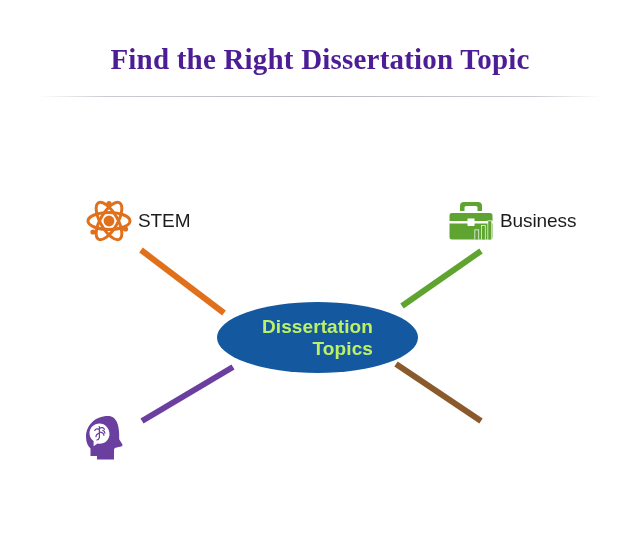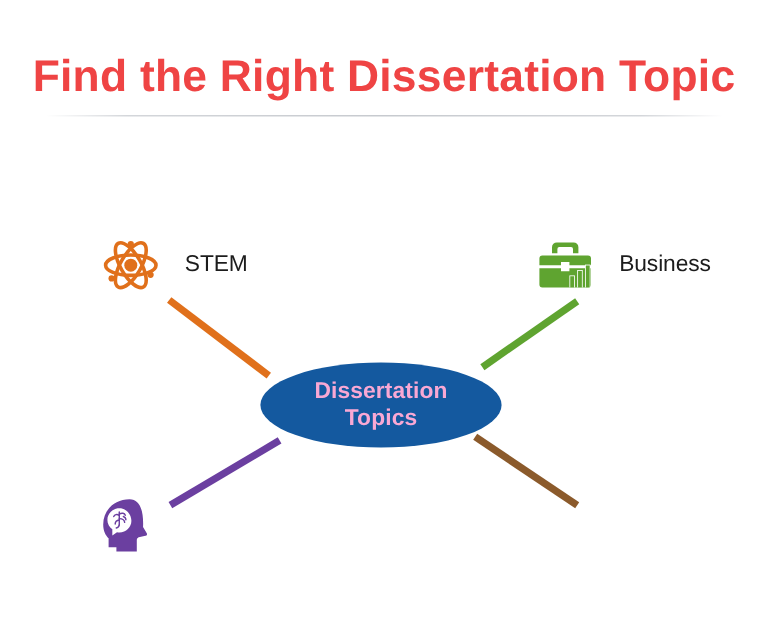--- a/index.html
+++ b/index.html
@@ -22,24 +22,24 @@
 
   
   #title-block {
     position: absolute;
     left: 0;
     top: 44px;
     width: 640px;
     text-align: center;
   }
   #page-title {
-    font-family: Liberation Sans, sans-serif;
-    font-size: 37px;
+    font-family: Liberation Serif, serif;
+    font-size: 29px;
     font-weight: 700;
-    color: #ef4444;
+    color: #4c1d95;
     letter-spacing: 0.2px;
     line-height: 1.1;
     white-space: nowrap;
   }
   #title-divider {
     position: absolute;
     left: 38px;
     top: 96px;
     width: 564px;
     height: 1px;
@@ -69,36 +69,36 @@
     top: 302px;
     width: 201px;
     height: 71px;
     border-radius: 50%;
     background: #14599F;
     display: flex;
     align-items: center;
     justify-content: center;
   }
   #center-label {
-    color: #f9a8d4;
+    color: #bef264;
     font-family: "Liberation Sans", sans-serif;
     font-size: 19px;
     font-weight: 700;
     line-height: 1.12;
-    text-align: center;
+    text-align: right;
     letter-spacing: 0.1px;
     white-space: pre-line;
   }
 
   
   .branch {
     position: absolute;
     display: flex;
     align-items: center;
-    gap: 20px;
+    gap: 4px;
   }
   .branch-icon {
     width: 50px;
     height: 50px;
     flex: 0 0 50px;
     display: block;
   }
   .branch-label {
     font-family: "Liberation Sans", sans-serif;
     font-size: 19px;

